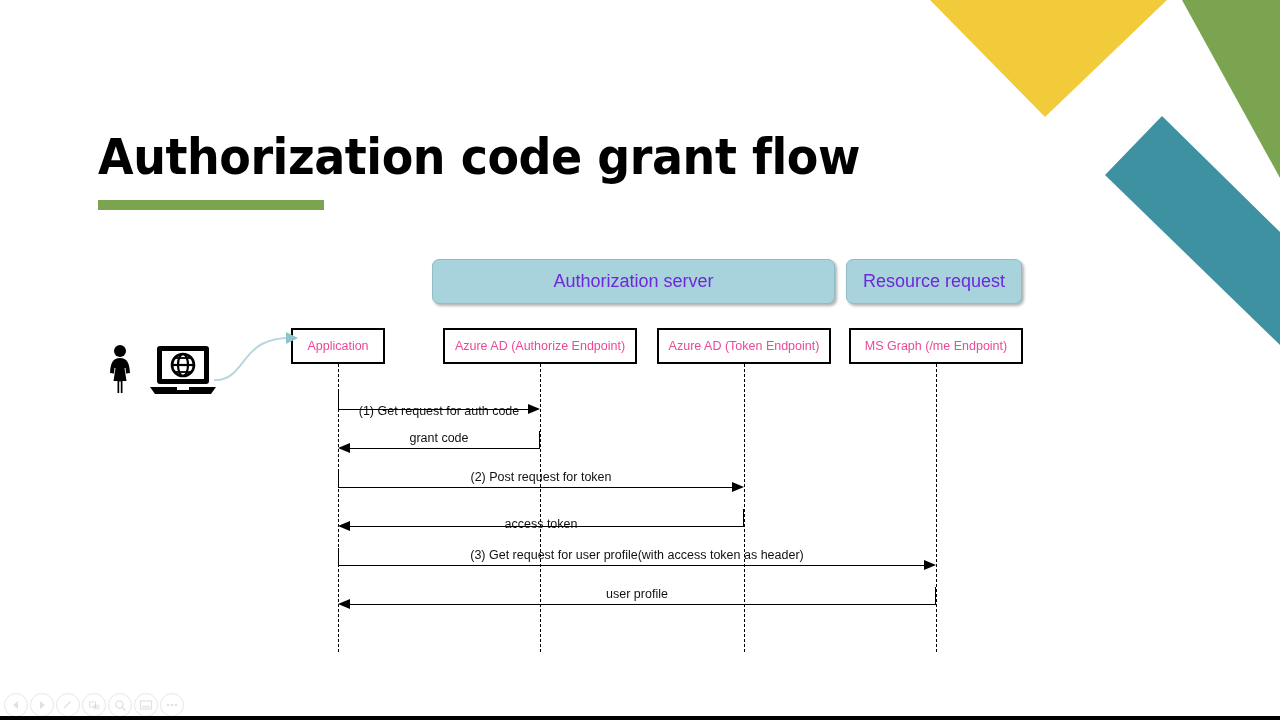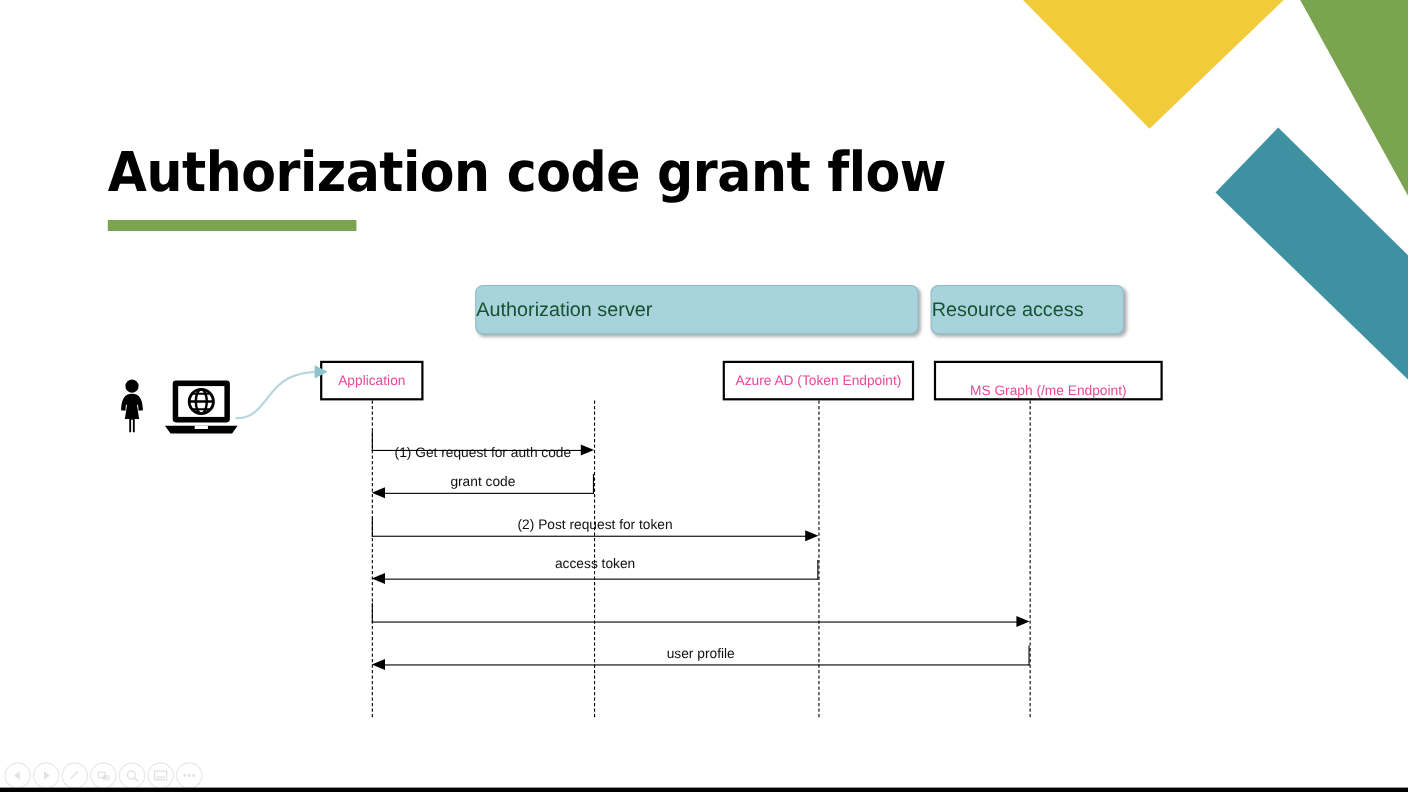--- a/index.html
+++ b/index.html
@@ -60,22 +60,23 @@
   }
 
   .group-box {
     position: absolute;
     background: #a9d3dc;
     border: 1px solid #8fbcc6;
     border-radius: 7px;
     box-shadow: 2px 2px 3px rgba(0,0,0,0.30);
     display: flex;
     align-items: center;
+    justify-content: center;
     font-size: 18px;
-    color: #14532d;
+    color: #6d28d9;
     box-sizing: border-box;
   }
 
   .actor-box {
     position: absolute;
     background: #ffffff;
     border: 2.2px solid #000000;
     display: flex;
     align-items: center;
     justify-content: center;
@@ -177,30 +178,33 @@
 
   <div id="title">Authorization code grant flow</div>
   <div id="title-rule"></div>
 
   <div id="diagram">
 
     <div class="group-box" style="left:432px; top:259px; width:403px; height:45px;">
       <span>Authorization server</span>
     </div>
     <div class="group-box" style="left:846px; top:259px; width:176px; height:45px;">
-      <span>Resource access</span>
+      <span>Resource request</span>
     </div>
 
     <div class="actor-box" style="left:291px; top:328px; width:94px; height:36px;">
       <span>Application</span>
     </div>
+    <div class="actor-box" style="left:443px; top:328px; width:194px; height:36px;">
+      <span>Azure AD (Authorize Endpoint)</span>
+    </div>
     <div class="actor-box" style="left:657px; top:328px; width:174px; height:36px;align-items:center;">
       <span>Azure AD (Token Endpoint)</span>
     </div>
-    <div class="actor-box" style="left:849px; top:328px; width:208px; height:36px;align-items:flex-end;">
+    <div class="actor-box" style="left:849px; top:328px; width:174px; height:36px;">
       <span>MS Graph (/me Endpoint)</span>
     </div>
 
     <div class="lifeline" style="left:338px; top:364px; height:288px;"></div>
     <div class="lifeline" style="left:540px; top:364px; height:288px;"></div>
     <div class="lifeline" style="left:744px; top:364px; height:288px;"></div>
     <div class="lifeline" style="left:936px; top:364px; height:288px;"></div>
 
     <div class="msg-label" style="left:338px; top:404px; width:202px;">(1) Get request for auth code</div>
     <div class="msg-stub" style="left:338px; top:392px; height:18px;"></div>
@@ -210,25 +214,26 @@
     <div class="msg-label" style="left:338px; top:431px; width:202px;">grant code</div>
     <div class="msg-stub" style="left:539px; top:431px; height:18px;"></div>
     <div class="msg-line" style="left:350px; top:448px; width:190px;"></div>
     <div class="arrow-head left" style="left:338px; top:443px;"></div>
 
     <div class="msg-label" style="left:338px; top:470px; width:406px;">(2) Post request for token</div>
     <div class="msg-stub" style="left:338px; top:470px; height:18px;"></div>
     <div class="msg-line" style="left:338px; top:487px; width:396px;"></div>
     <div class="arrow-head right" style="left:732px; top:482px;"></div>
 
-    <div class="msg-label" style="left:338px; top:505px; width:406px;text-align:center;">access token</div>
+    <div class="msg-label" style="left:338px; top:517px; width:406px;text-align:center;">access token</div>
     <div class="msg-stub" style="left:743px; top:509px; height:18px;"></div>
     <div class="msg-line" style="left:350px; top:526px; width:394px;"></div>
     <div class="arrow-head left" style="left:338px; top:521px;"></div>
 
+    <div class="msg-label" style="left:338px; top:548px; width:598px;">(3) Get request for user profile(with access token as header)</div>
     <div class="msg-stub" style="left:338px; top:548px; height:18px;"></div>
     <div class="msg-line" style="left:338px; top:565px; width:588px;"></div>
     <div class="arrow-head right" style="left:924px; top:560px;"></div>
 
     <div class="msg-label" style="left:338px; top:587px; width:598px;">user profile</div>
     <div class="msg-stub" style="left:935px; top:587px; height:18px;"></div>
     <div class="msg-line" style="left:350px; top:604px; width:586px;"></div>
     <div class="arrow-head left" style="left:338px; top:599px;"></div>
 
     <svg id="user-icon" width="26" height="50" viewBox="0 0 26 50" aria-hidden="true">

